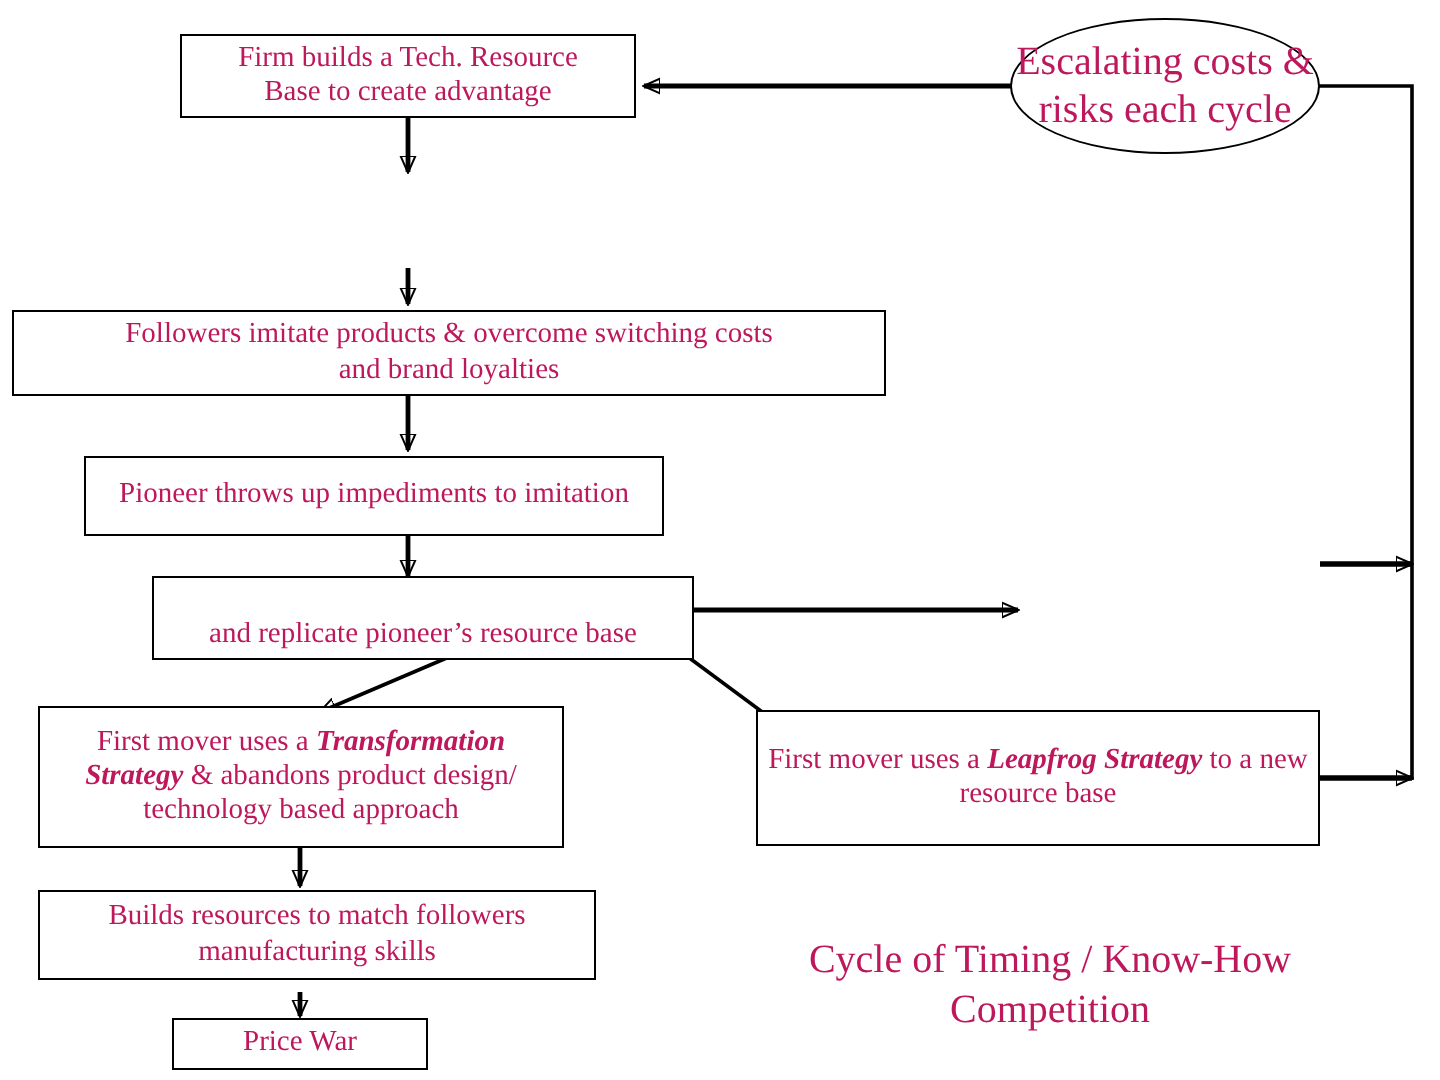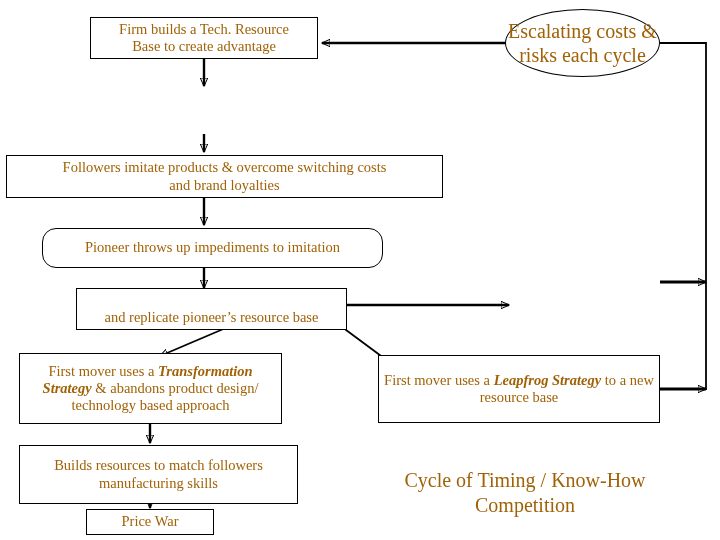--- a/index.html
+++ b/index.html
@@ -7,21 +7,21 @@
     padding: 0;
     background: #ffffff;
   }
   #stage {
     position: relative;
     width: 720px;
     height: 540px;
     background: #ffffff;
     overflow: hidden;
     font-family: "Liberation Serif", "DejaVu Serif", serif;
-    color: #a16207;
+    color: #be185d;
   }
   .node {
     position: absolute;
     box-sizing: border-box;
     border: 1.5px solid #000000;
     background: #ffffff;
     display: flex;
     align-items: center;
     justify-content: center;
     text-align: center;
@@ -108,40 +108,40 @@
   </div>
 
 
   <div class="node" style="left:6px; top:155px; width:437px; height:43px;">
     <span class="txt">
       <span>Followers imitate products &amp; overcome switching costs</span><br>
       <span>and brand loyalties</span>
     </span>
   </div>
 
-  <div class="node" style="left:42px; top:228px; width:341px; height:40px;border-radius:14px;">
+  <div class="node" style="left:42px; top:228px; width:290px; height:40px;">
     <span class="txt">
       <span>Pioneer throws up impediments to imitation</span>
     </span>
   </div>
 
   <div class="node" style="left:76px; top:288px; width:271px; height:42px;">
     <span class="txt">
       <br>
       <span>and replicate pioneer’s resource base</span>
     </span>
   </div>
 
   <div class="node" style="left:19px; top:353px; width:263px; height:71px;">
     <span class="txt">
       <span>First mover uses a </span><b class="em">Transformation Strategy</b><span> &amp; abandons product design/ technology based approach</span>
     </span>
   </div>
 
-  <div class="node" style="left:19px; top:445px; width:279px; height:59px;">
+  <div class="node" style="left:19px; top:445px; width:279px; height:45px;">
     <span class="txt">
       <span>Builds resources to match followers</span><br>
       <span>manufacturing skills</span>
     </span>
   </div>
 
   <div class="node" style="left:86px; top:509px; width:128px; height:26px;">
     <span class="txt">
       <span>Price War</span>
     </span>

